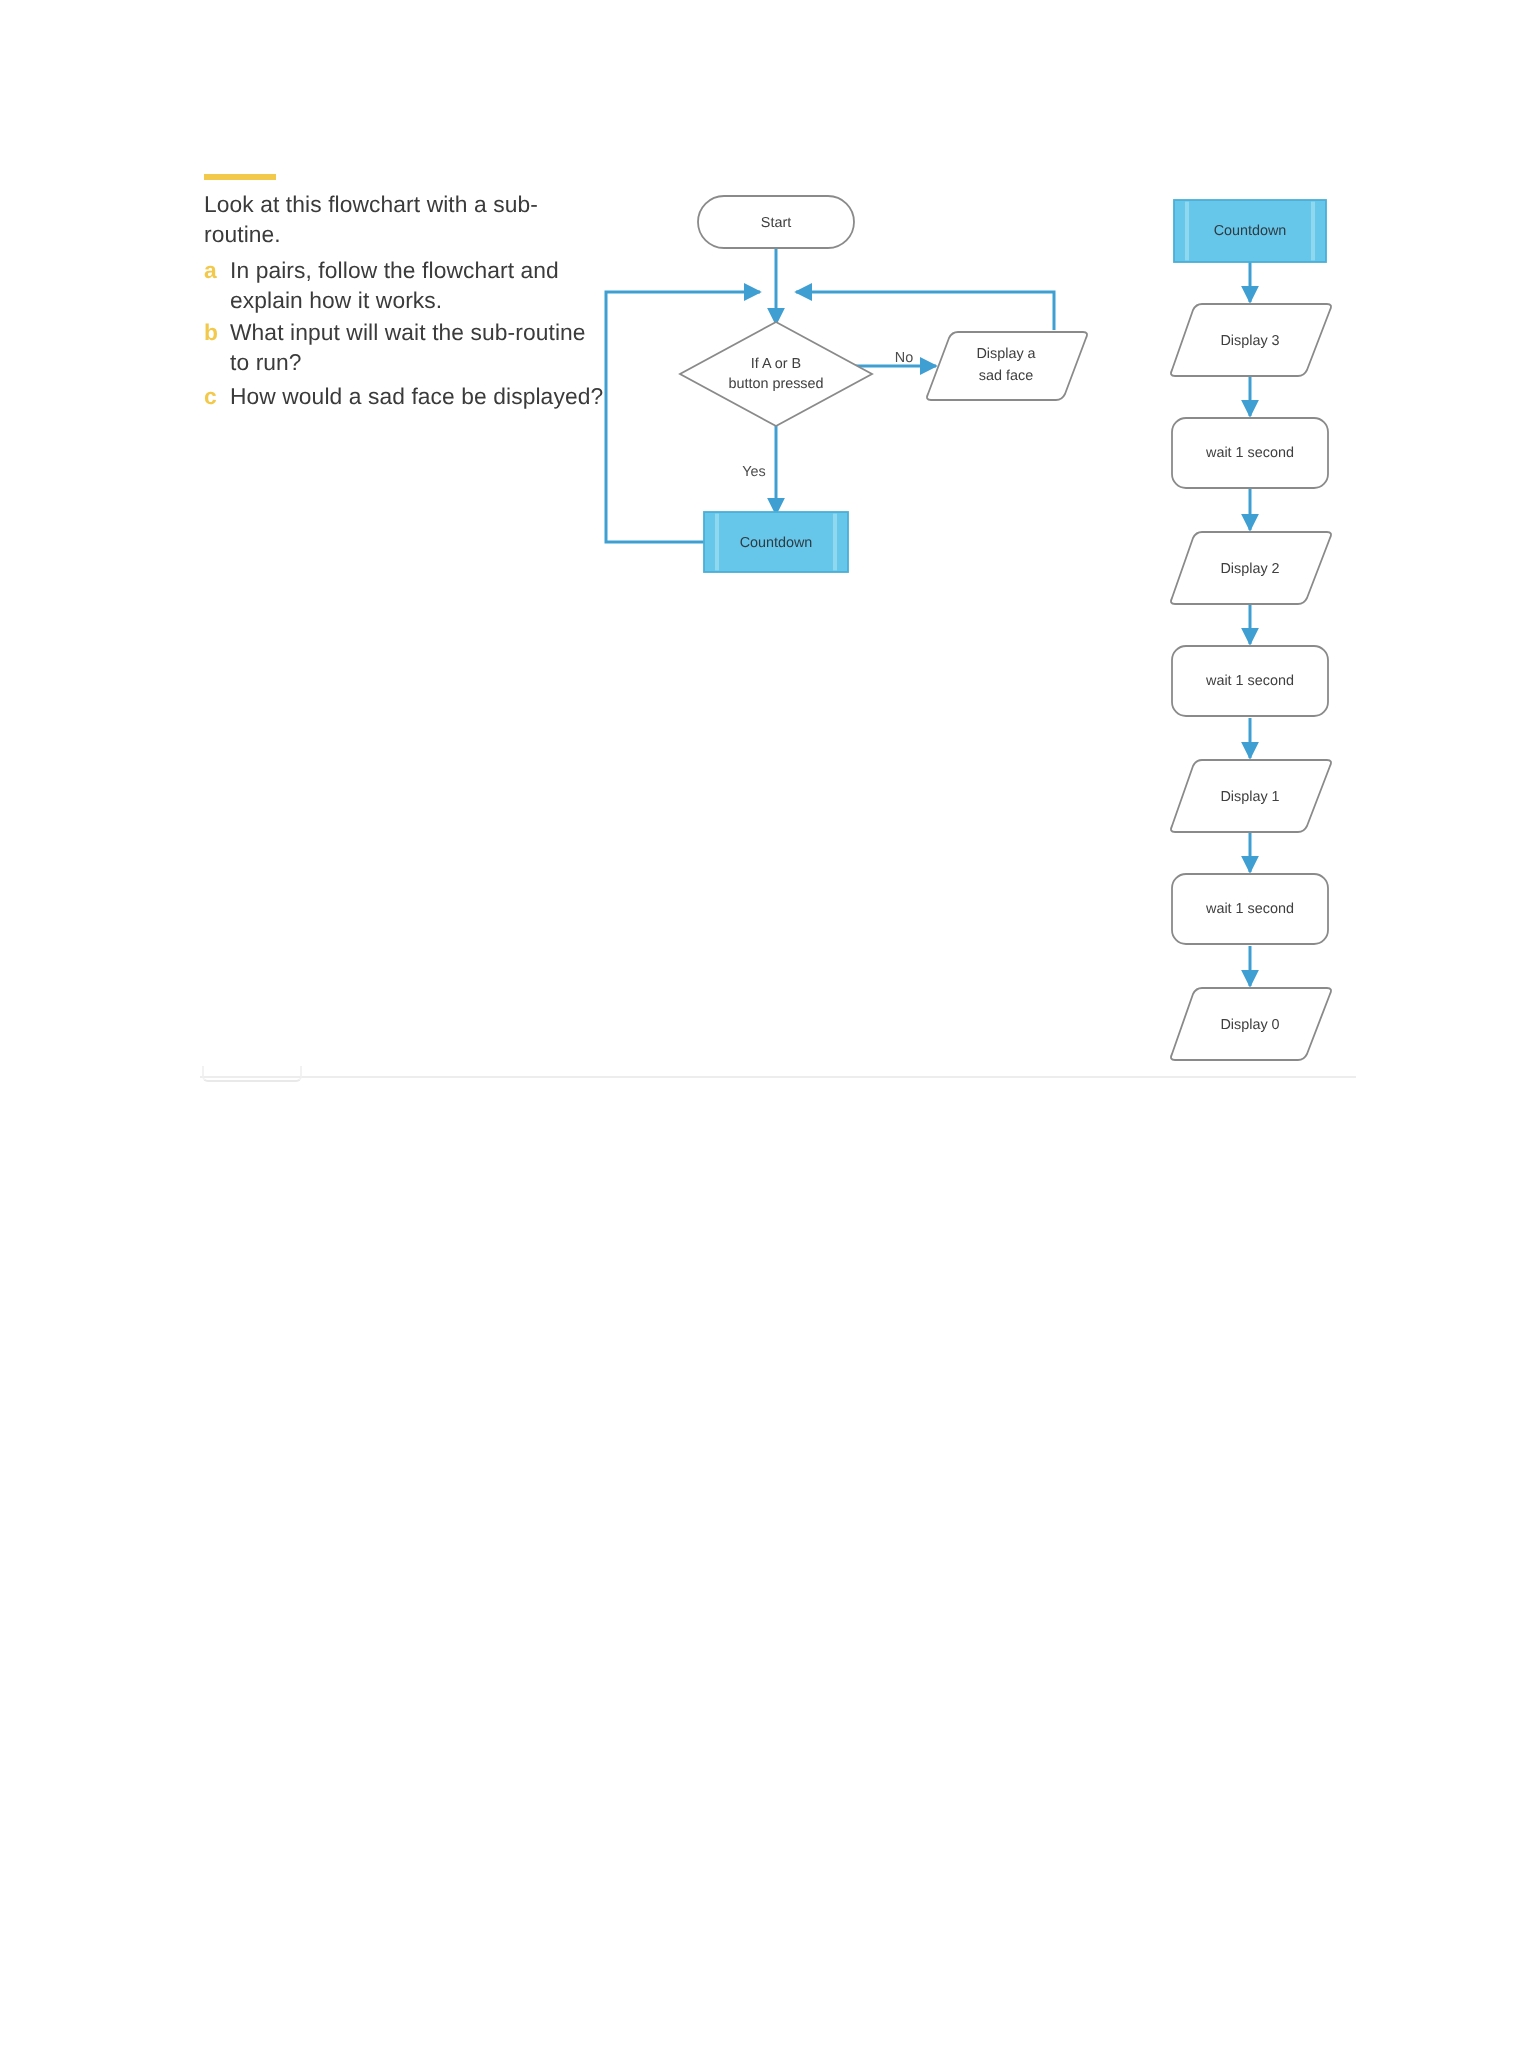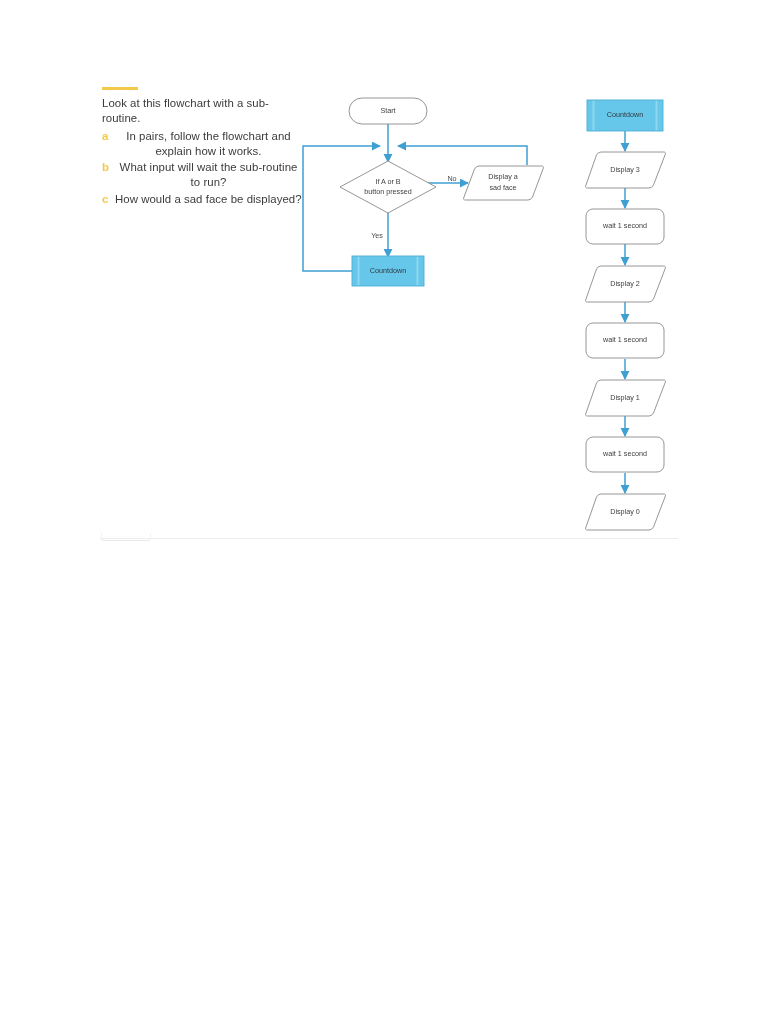--- a/index.html
+++ b/index.html
@@ -59,21 +59,20 @@
     line-height: 15.3px;
     font-weight: 700;
     width: 13px;
     flex: 0 0 13px;
   }
   .q-text {
     color: #3b3b3b;
     font-size: 11.4px;
     line-height: 15.3px;
     letter-spacing: 0.05px;
-    text-align: center;
   }
 
   
   svg.diagram {
     position: absolute;
     left: 0;
     top: 0;
     width: 768px;
     height: 1024px;
     overflow: visible;

